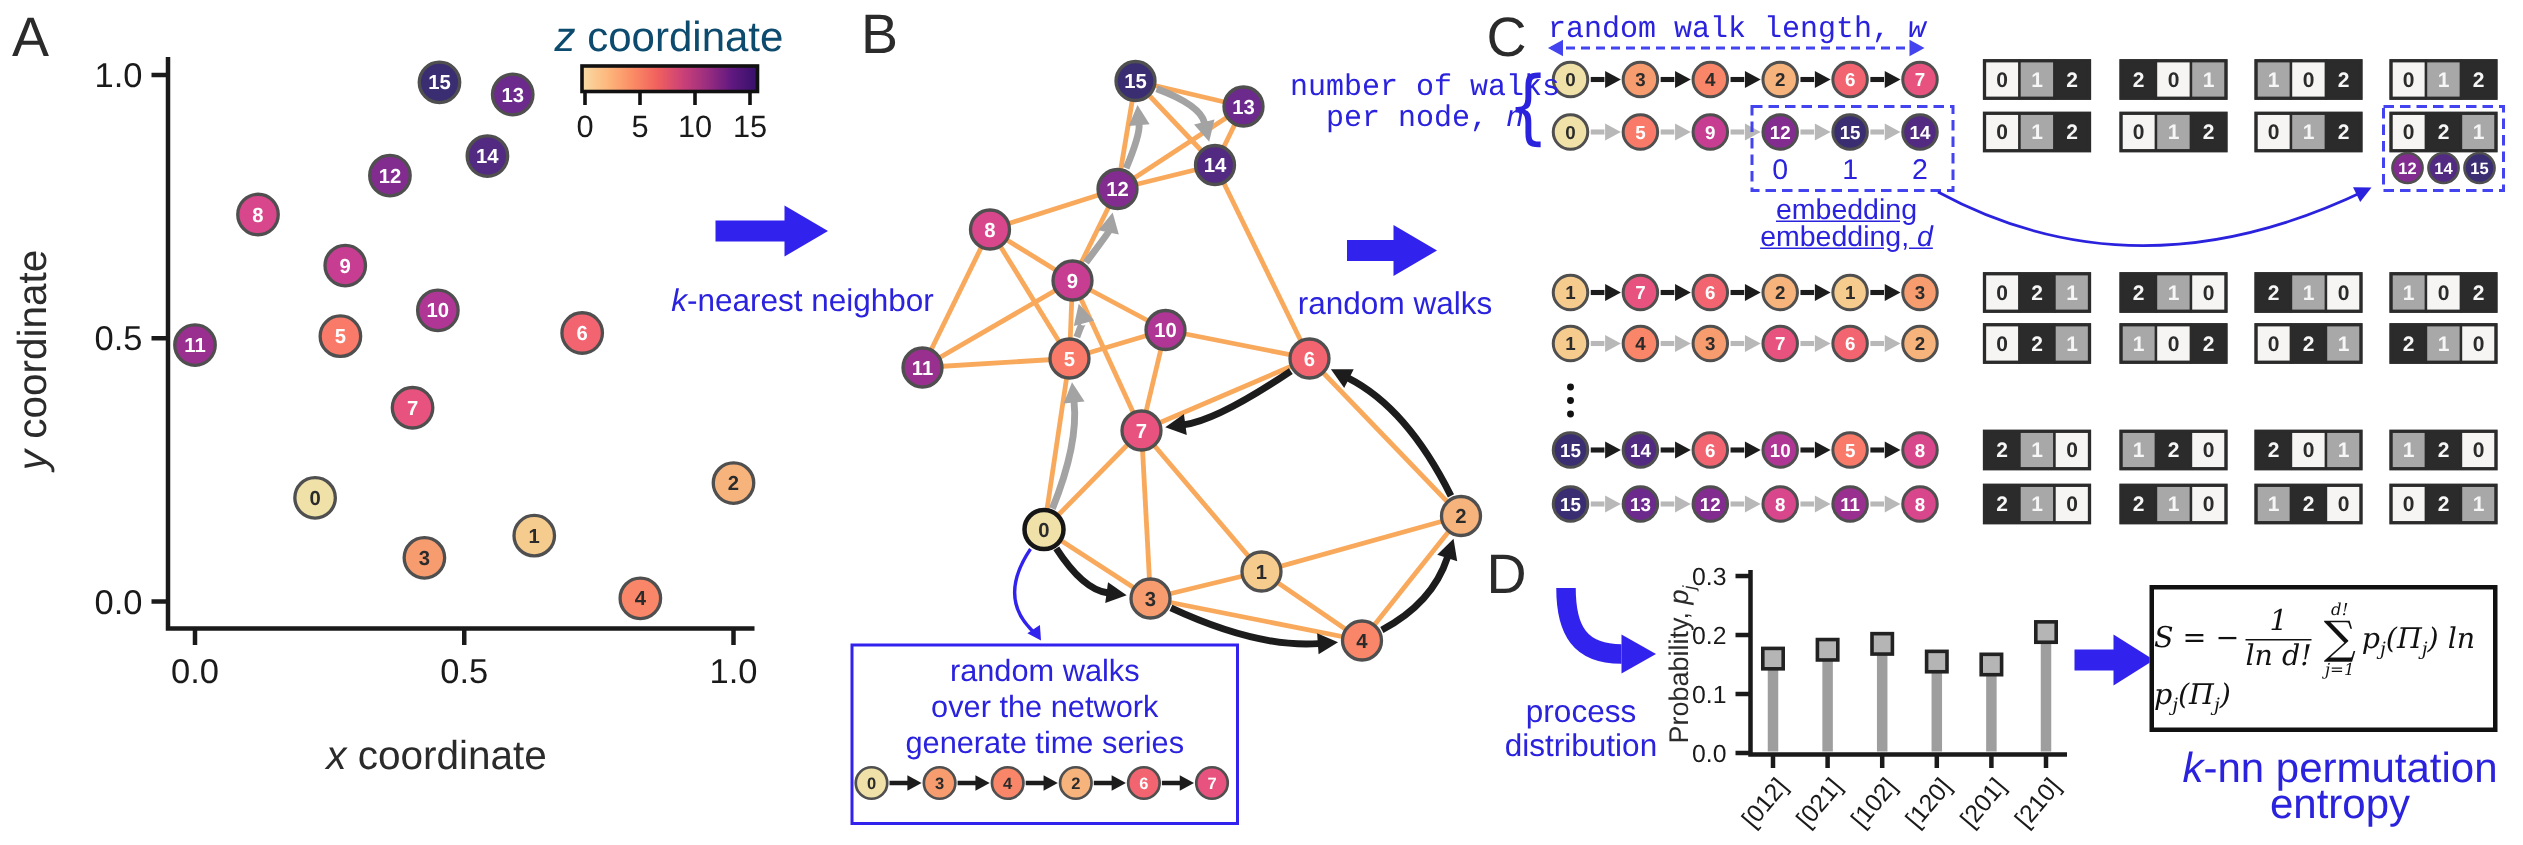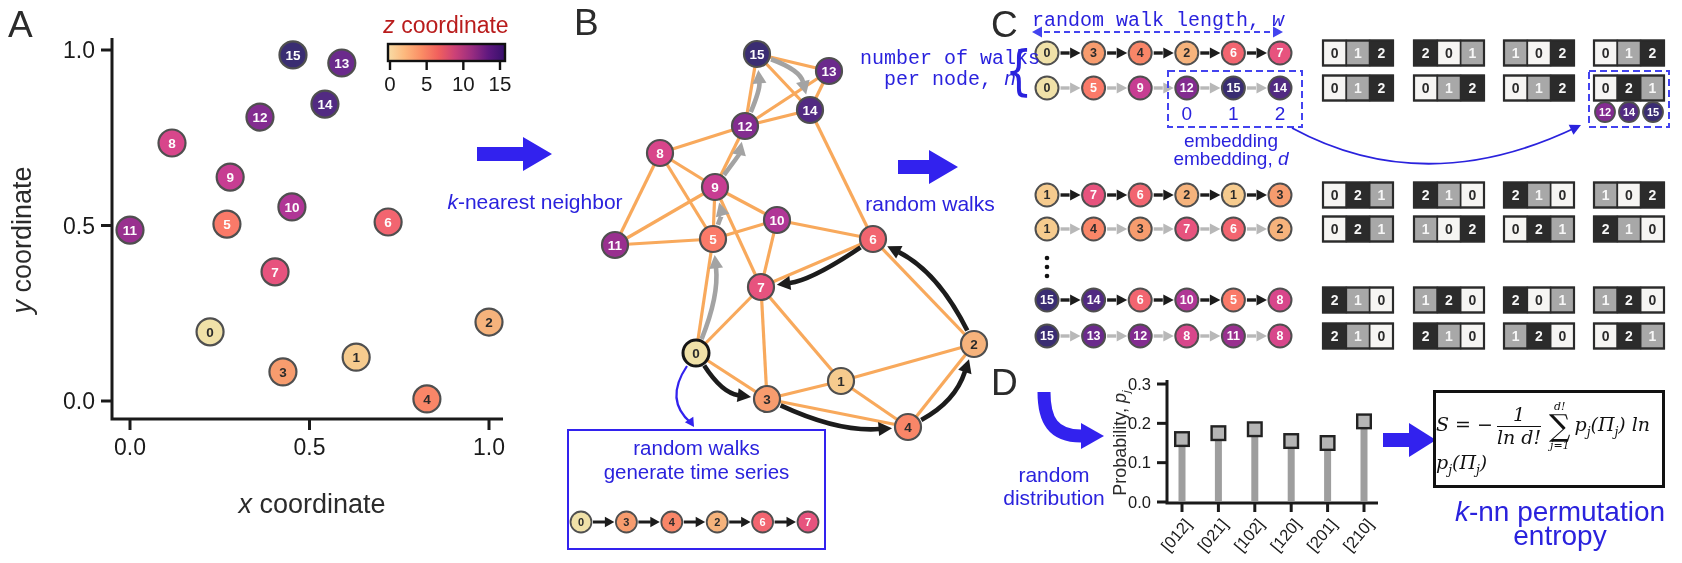--- a/index.html
+++ b/index.html
@@ -5,26 +5,26 @@
   html,body{margin:0;padding:0;background:#fff;}
   .stage{position:relative;width:1682px;height:563px;background:#fff;overflow:hidden;
          font-family:"Liberation Sans",sans-serif;color:#1a1a1a;}
   #gfx{position:absolute;left:0;top:0;}
   #gfx text{font-family:"Liberation Sans",sans-serif;}
   .ov{position:absolute;white-space:nowrap;}
   .ctr{transform:translate(-50%,-50%);text-align:center;}
   .rot{transform:translate(-50%,-50%) rotate(-90deg);text-align:center;}
   .panel-label{font-size:37px;color:#2b2b2b;}
   .blue{color:var(--blue,#2a22dd);}
-  .t19{font-size:19px;line-height:18px;}
+  .t19{font-size:19px;line-height:18px;text-decoration:underline;}
   .t20{font-size:20px;line-height:21px;font-family:Liberation Mono, monospace;}
   .t21{font-size:21px;line-height:23px;}
   .t22{font-size:28px;line-height:24px;}
   .axis-label{font-size:27px;color:#2b2b2b;}
-  .cb-title{font-size:23px;color:#b91c1c;text-align:center;}
+  .cb-title{font-size:28px;color:#0c4a6e;text-align:center;}
   .t18{font-size:18px;color:#2b2b2b;}
   .it{font-style:italic;}
   .sb{font-size:0.65em;vertical-align:sub;}
   .brace{font-size:54px;line-height:1;transform:scaleX(0.8);transform-origin:left top;
          font-family:"DejaVu Sans",sans-serif;}
   .anno-box{position:absolute;border:2.5px solid var(--bluearrow,#3222ee);background:transparent;
             text-align:center;font-size:20.5px;line-height:24px;padding-top:5px;color:var(--blue,#2a22dd);}
   .formula-box{position:absolute;border:3px solid #111;background:#fff;display:flex;
                align-items:center;justify-content:center;
                font-family:"DejaVu Serif",serif;font-style:italic;font-size:19px;color:#111;}
@@ -572,48 +572,49 @@
       <rect x="1357.2" y="414.5735" width="13.6" height="13.6" fill="#b5b5b5" stroke="#222" stroke-width="2.4"></rect>
       <line x1="1364" y1="503" x2="1364" y2="512" stroke="#1a1a1a" stroke-width="3"></line>
       <text text-anchor="end" font-size="16.5" fill="#1a1a1a" dy="0.35em" transform="translate(1370,521) rotate(-50)" x="0" y="0">[210]</text>
     </svg>
 
   <div class="ov panel-label" style="left:8px;top:4px">A</div>
   <div class="ov panel-label" style="left:574px;top:2px">B</div>
   <div class="ov panel-label" style="left:991px;top:4px">C</div>
   <div class="ov panel-label" style="left:991px;top:362px">D</div>
 
-  <div class="ov ctr axis-label" style="left:312px;top:504px"><span class="it">x</span><span> coordinate</span></div>
+  <div class="ov ctr axis-label" style="left:291px;top:504px"><span class="it">x</span><span> coordinate</span></div>
   <div class="ov rot axis-label" style="left:22px;top:240px"><span class="it">y</span><span> coordinate</span></div>
   <div class="ov ctr cb-title" style="left:446px;top:25px"><span class="it">z</span><span> coordinate</span></div>
 
   <div class="ov ctr blue t21" style="left:535px;top:201px">
     <div><span class="it">k</span><span>-nearest neighbor</span></div>
   </div>
   <div class="ov ctr blue t21" style="left:930px;top:203px">random walks</div>
 
   <div class="ov ctr blue t20" style="left:950px;top:69px">
     <div>number of walks</div>
     <div><span>per node, </span><span class="it">n</span></div>
   </div>
   <div class="ov blue brace" style="left:1005px;top:44px">{</div>
   <div class="ov ctr blue t20" style="left:1158px;top:20px"><span>random walk length, </span><span class="it">w</span></div>
   <div class="ov ctr blue t19" style="left:1231px;top:150px">
     <div>embedding</div>
     <div><span>embedding, </span><span class="it">d</span></div>
   </div>
 
   <div class="ov ctr blue t21" style="left:1054px;top:486px">
-    <div>random</div>
+    <div>process</div>
     <div>distribution</div>
   </div>
   <div class="ov rot t18" style="left:1121px;top:443px"><span>Probability, </span><span class="it">p</span><span class="it sb">j</span></div>
 
   <div class="anno-box" style="left:567px;top:429px;width:255px;height:112px">
     <div>random walks</div>
+    <div>over the network</div>
     <div>generate time series</div>
   </div>
 
   <div class="formula-box" style="left:1433px;top:390px;width:226px;height:92px">
     <span id="formula"><span>S = −</span><span class="frac">
           <span class="num">1</span>
           <span>ln d!</span>
         </span><span class="sum">
           <span>d!</span>
           <span class="ssym">∑</span>

